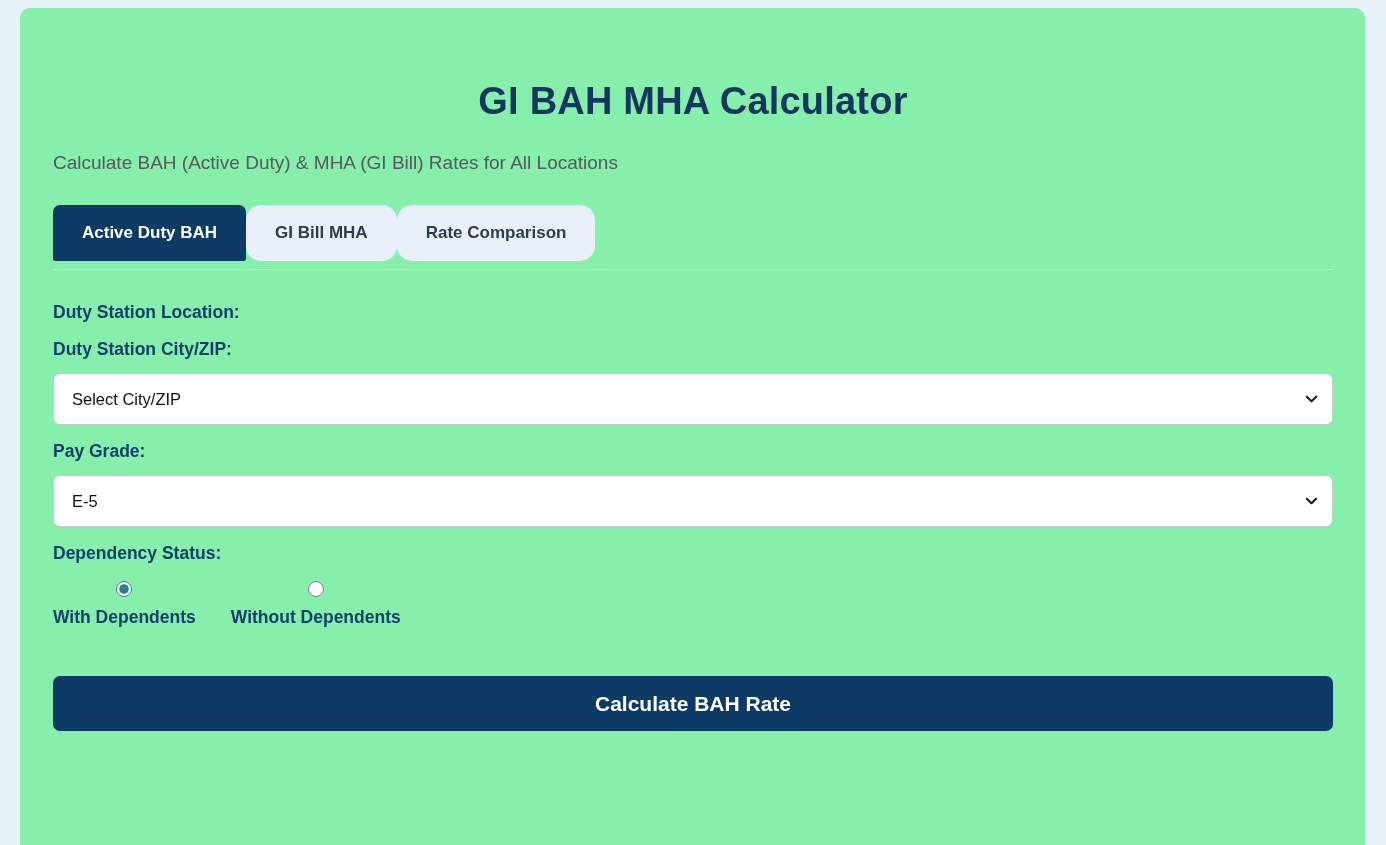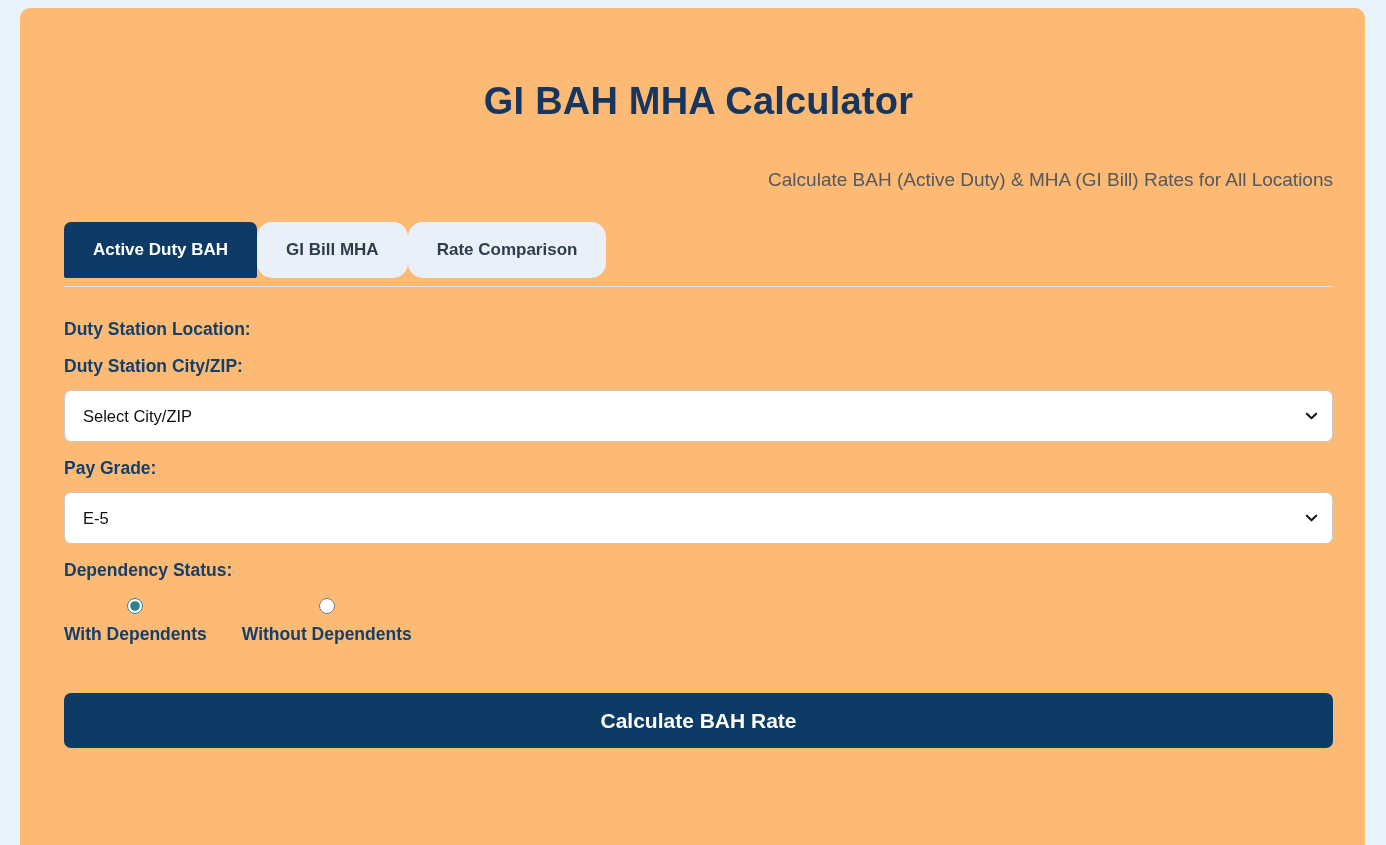--- a/index.html
+++ b/index.html
@@ -6,37 +6,37 @@
   html, body { width: 1386px; height: 845px; overflow: hidden; }
   body {
     font-family: "Liberation Sans", "DejaVu Sans", sans-serif;
     background: #e7f2f9;
   }
   .page {
     width: 100%; height: 100%;
     padding: 8px 21px 0 20px;
   }
   .card {
-    background: #fdba74;
+    background: #86efac;
     width: 100%; height: 100%;
     border-radius: 10px 10px 0 0;
-    padding: 72px 32px 0 44px;
+    padding: 72px 32px 0 33px;
   }
   .title {
     text-align: center;
     font-size: 38px;
     font-weight: 800;
     color: #17365f;
     letter-spacing: 0.2px;
   }
   .subtitle {
-    text-align: right;
+    text-align: left;
     font-size: 19px;
     color: #55585d;
-    margin-top: 46px;
+    margin-top: 29px;
   }
   .tabs {
     display: flex;
     margin-top: 31px;
     align-items: flex-end;
   }
   .tab {
     border: none;
     cursor: pointer;
     font-family: inherit;

